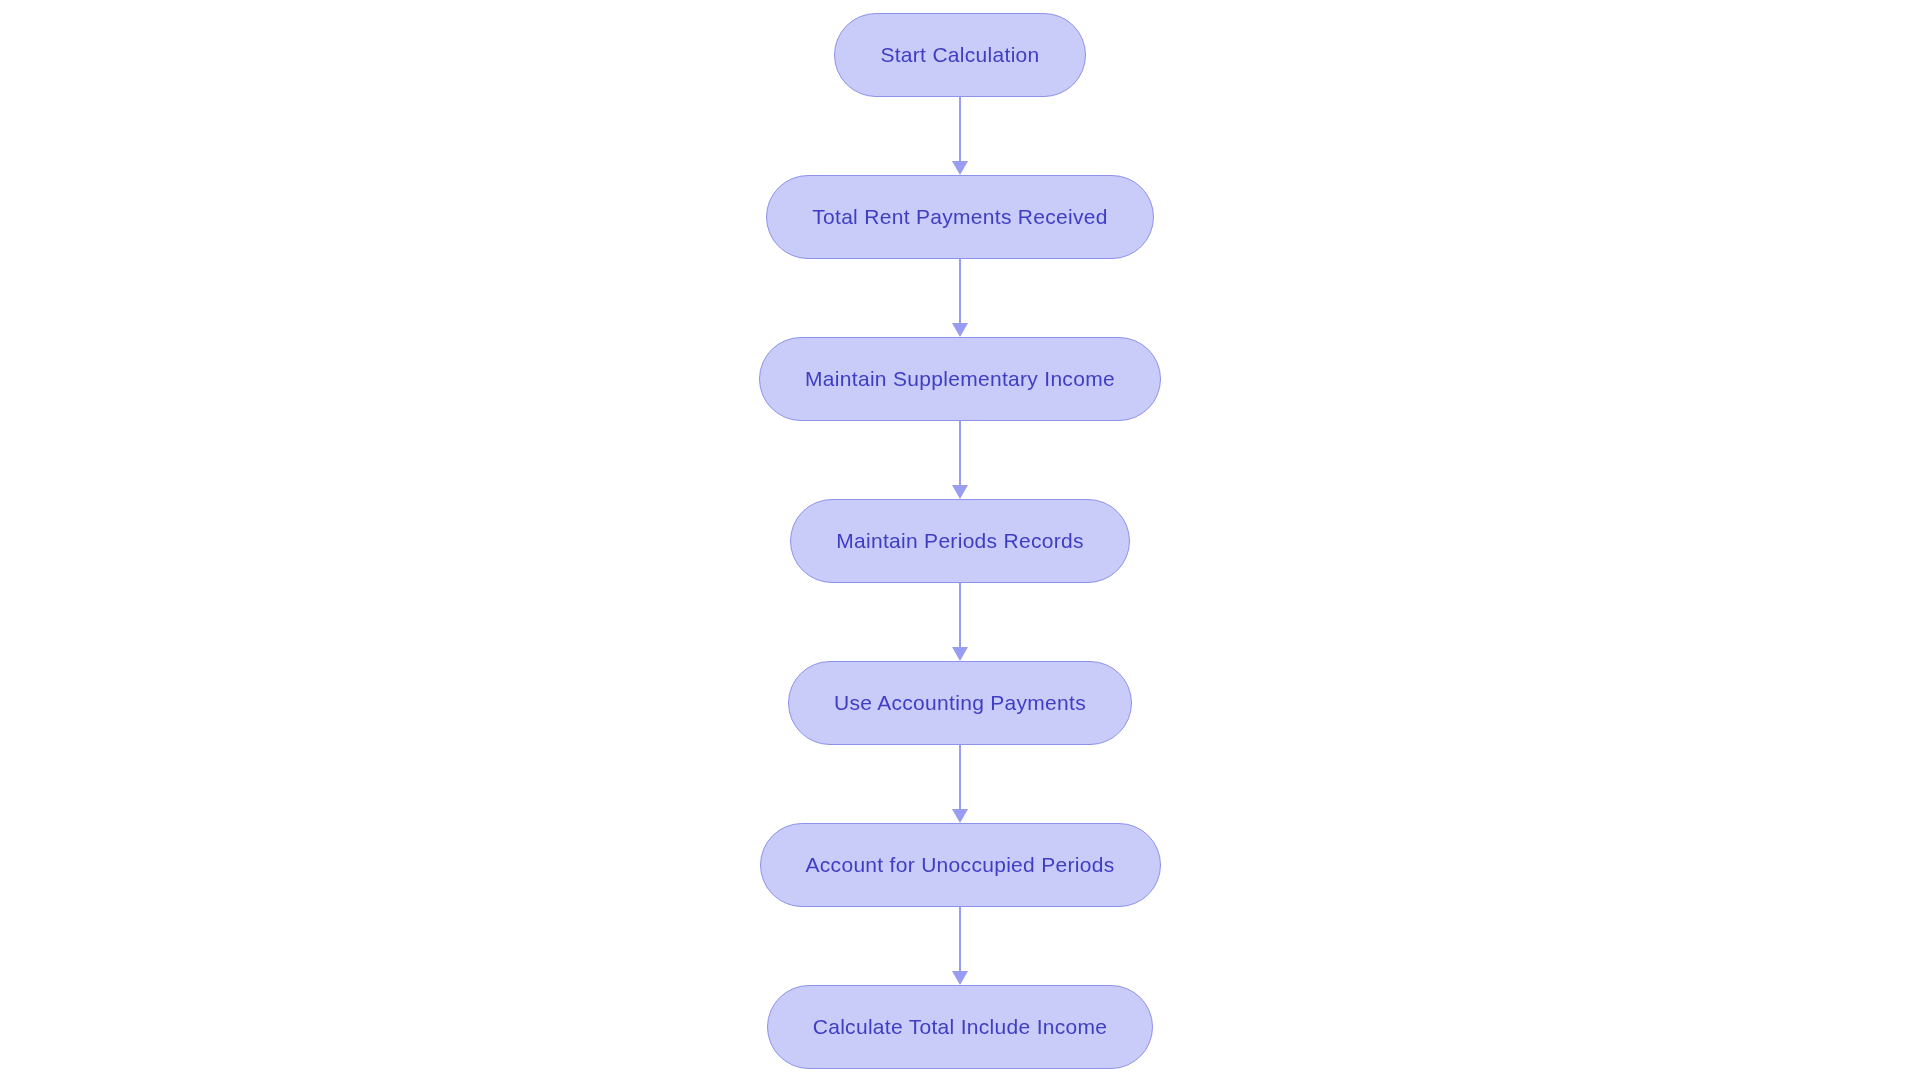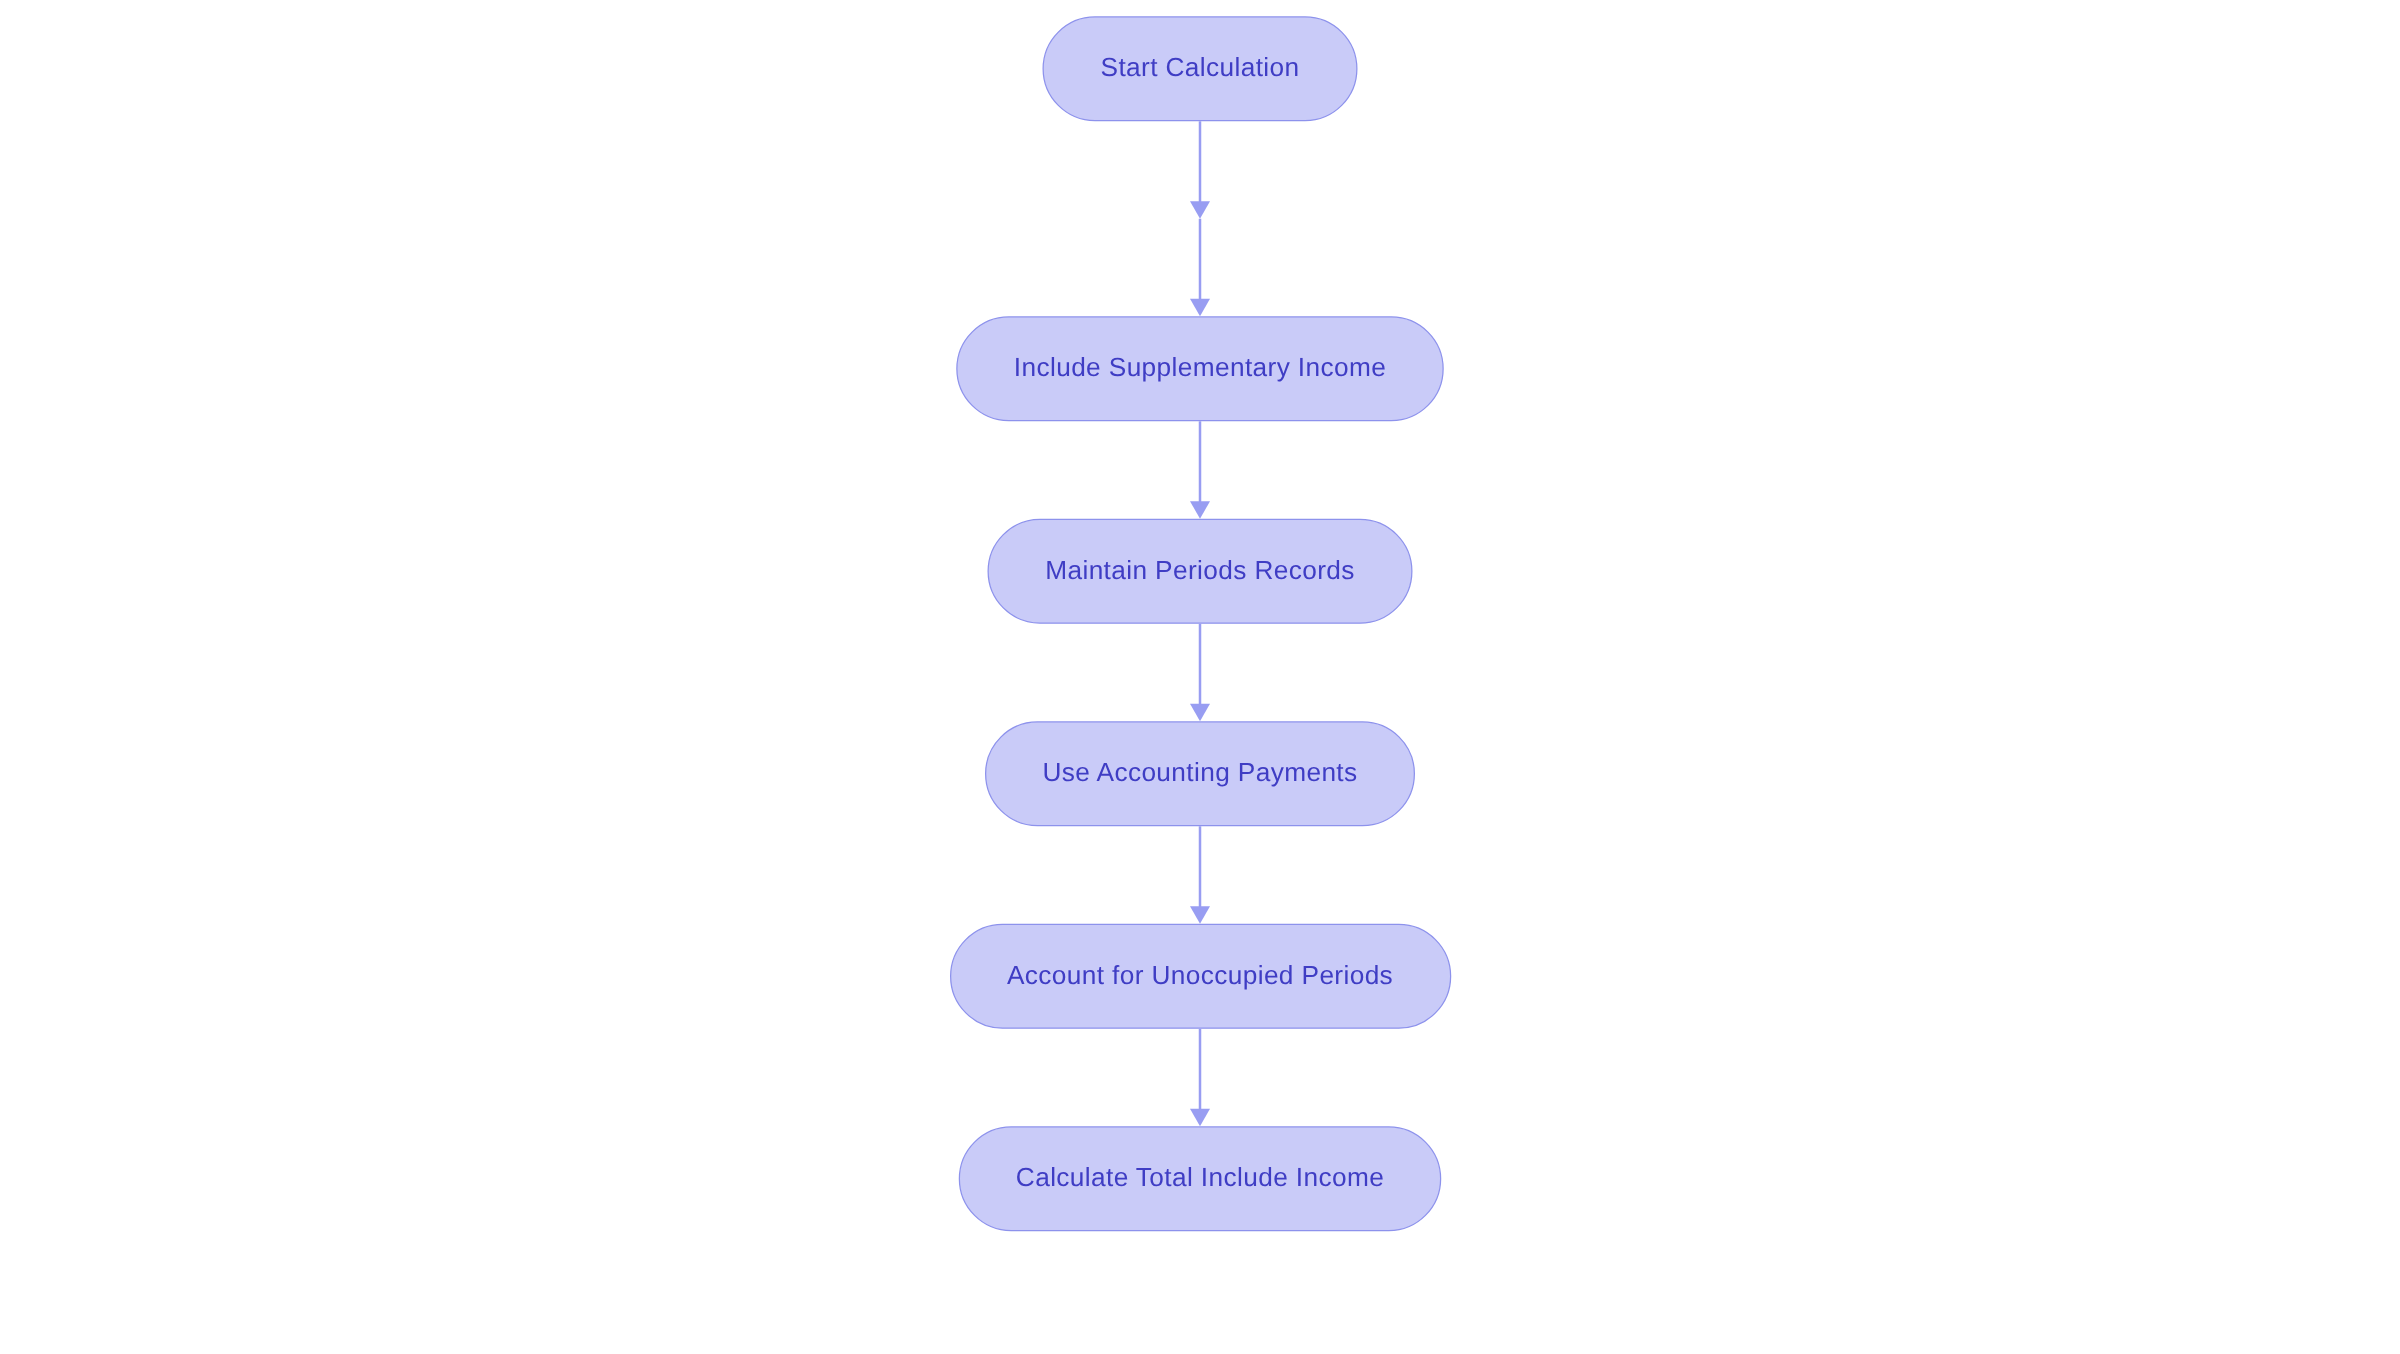--- a/index.html
+++ b/index.html
@@ -62,27 +62,28 @@
 
 <div class="canvas">
 
   <div class="node">Start Calculation</div>
 
   <div class="connector">
     <div class="line"></div>
     <div class="head"></div>
   </div>
 
+  <div class="node">Total Rent Payments Received</div>
 
   <div class="connector">
     <div class="line"></div>
     <div class="head"></div>
   </div>
 
-  <div class="node">Include Supplementary Income</div>
+  <div class="node">Maintain Supplementary Income</div>
 
   <div class="connector">
     <div class="line"></div>
     <div class="head"></div>
   </div>
 
   <div class="node">Maintain Periods Records</div>
 
   <div class="connector">
     <div class="line"></div>

